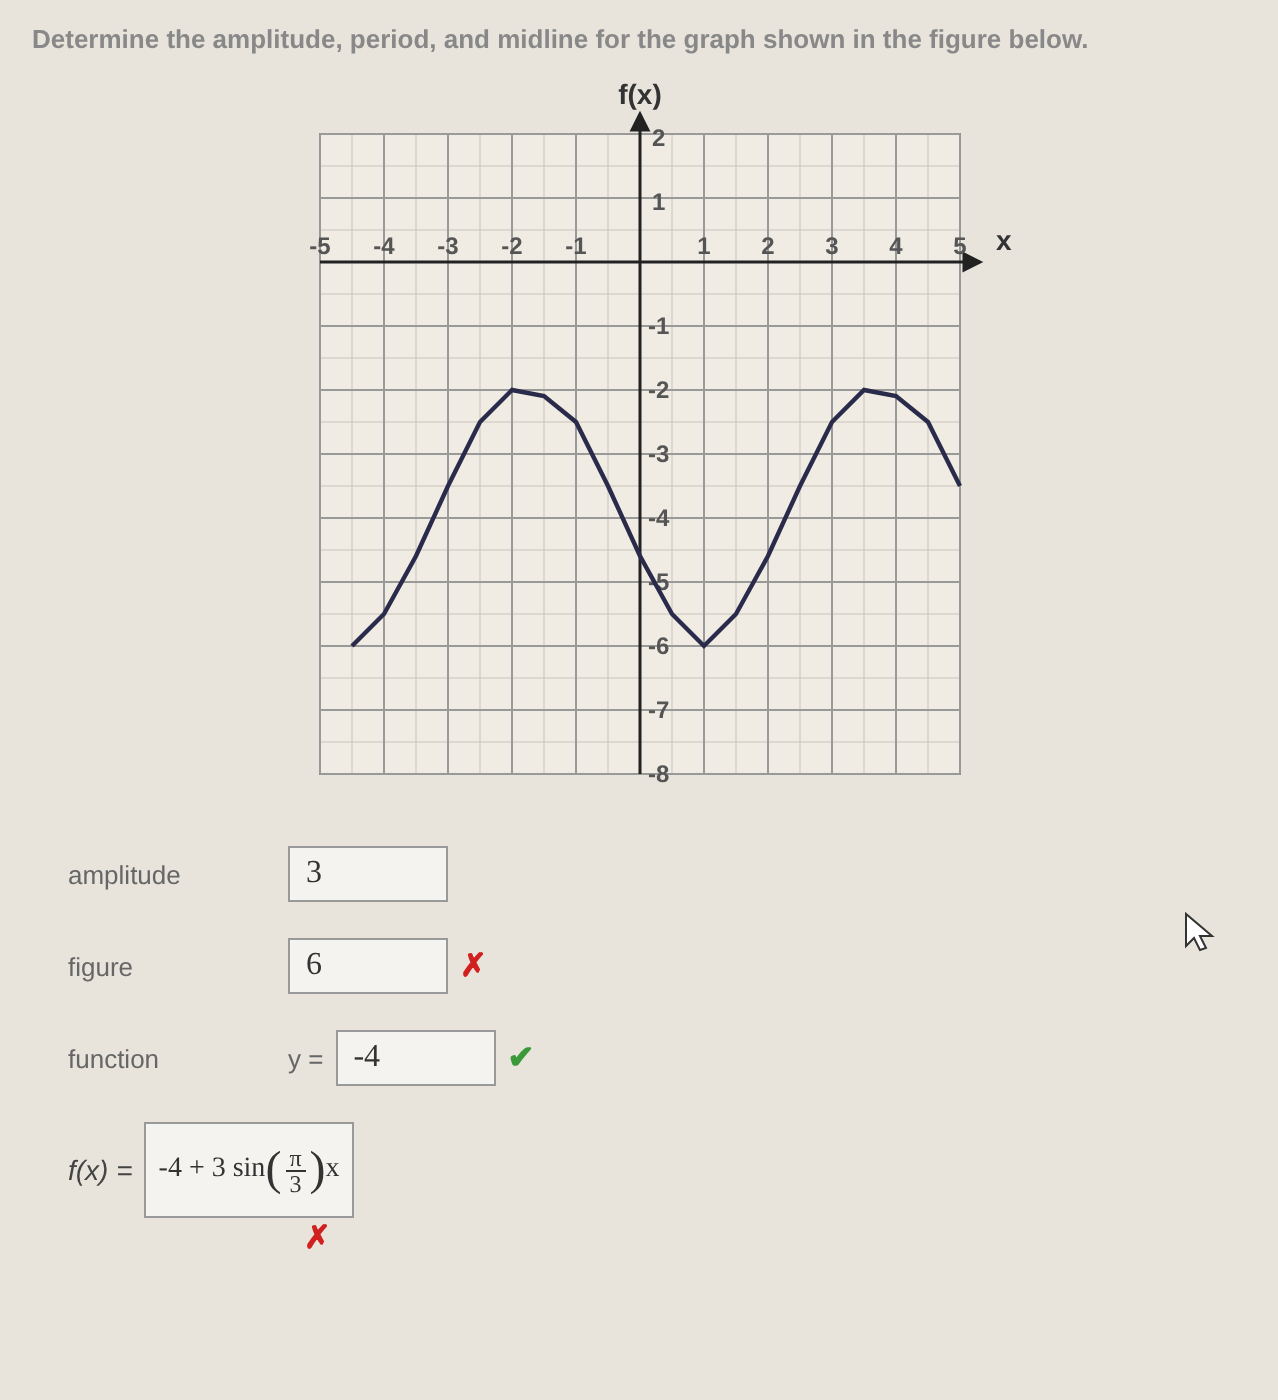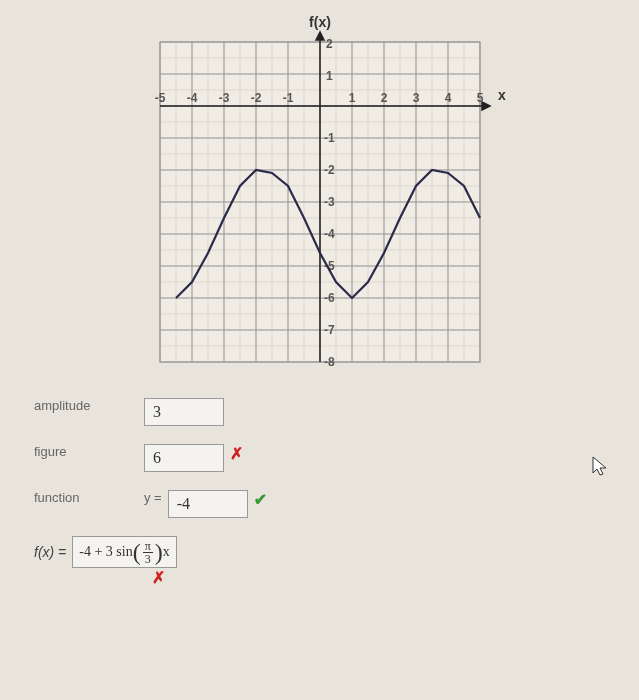--- a/index.html
+++ b/index.html
@@ -30,20 +30,21 @@
       position: relative;
       width: 380px;
       height: 370px;
     }
     svg.graph {
       width: 100%;
       height: 100%;
     }
     .answer-row {
       display: flex;
+      align-items: center;
       margin-bottom: 18px;
       margin-left: 18px;
     }
     .answer-label {
       font-size: 13px;
       color: #666;
       width: 110px;
     }
     .answer-prefix {
       font-size: 13px;
@@ -85,21 +86,21 @@
     }
     .eq-input {
       border: 1px solid #999;
       padding: 2px 6px;
       font-size: 14px;
       font-family: Georgia, serif;
       background: #f5f3ef;
       color: #333;
       display: flex;
       align-items: center;
-      height: 32px;
+      height: 48px;
     }
     .frac {
       display: inline-flex;
       flex-direction: column;
       align-items: center;
       font-size: 12px;
       line-height: 1;
       margin: 0 2px;
       vertical-align: middle;
     }
@@ -111,20 +112,21 @@
       right: 30px;
       top: 455px;
       font-size: 20px;
       color: #333;
     }
   </style>
 </head>
 <body>
 
 <div class="page">
+  <div class="prompt-text">Determine the amplitude, period, and midline for the graph shown in the figure below.</div>
 
   <div class="graph-container">
     <div class="graph-box">
       <svg class="graph" viewBox="0 0 380 370">
 
         <rect x="30" y="30" width="320" height="320" fill="#f0ece4" stroke="#888" stroke-width="1"></rect>
 
         <g stroke="#c8c4bc" stroke-width="0.5">
           <line x1="30" y1="30" x2="30" y2="350"></line>
             <line x1="46" y1="30" x2="46" y2="350"></line>

